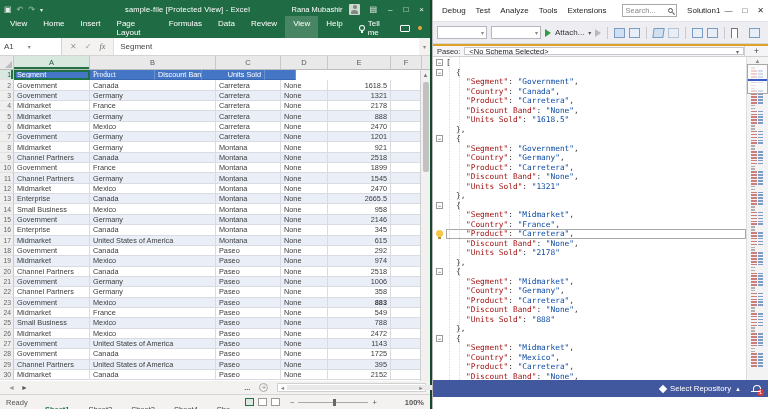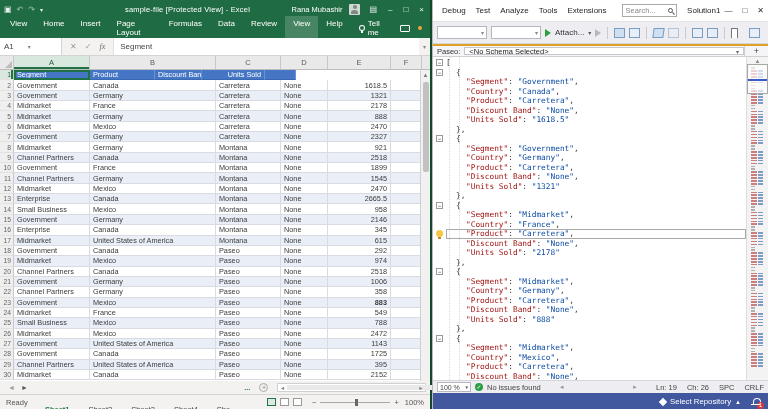--- a/index.html
+++ b/index.html
@@ -76,21 +76,21 @@
   .hscroll .thumb { position:absolute; left:9px; top:1px; bottom:1px; width:230px; background:#e9e9e9; }
   
   .xl-status { height:14px; background:#f3f2f1; display:flex; align-items:center; font-size:7.5px;
     color:#555; padding:0 6px; }
   .xl-status .views { margin-left:auto; display:flex; gap:4px; align-items:center; }
   .vwic { width:9px; height:8px; border:1px solid #9a9a9a; background:#fff; }
   .vwic.sel { background:#dfe9e3; border-color:#217346; }
   .zoomctl { display:flex; align-items:center; gap:4px; margin-left:10px; }
   .ztrack { width:70px; height:1px; background:#a8a8a8; position:relative; }
   .zthumb { position:absolute; left:50%; top:-3px; width:3px; height:7px; background:#666; }
-  .zpct { margin-left:2px; }
+  .zpct { margin-left:24px;font-weight:bold; }
   
   #vs { left:432px; width:336px; background:#fff; border-left:1px solid #b9b9b9; }
   .vs-titlebar { height:22px; background:#ffffff; border-bottom:1px solid #e3e3e3; display:flex;
     align-items:center; font-size:8px; color:#1e1e1e; padding:0 4px; gap:4px; }
   .vmenu { padding:2px 5px; }
   .vsearch { width:70px; height:13px; border:1px solid #a9a9a9; display:flex; align-items:center;
     color:#8a8a8a; font-size:7.5px; padding:0 3px; justify-content:space-between; margin:0 6px; }
   .mag { width:5px; height:5px; border:1px solid #555; border-radius:50%; position:relative; }
   .mag::after { content:""; position:absolute; right:-2.5px; bottom:-2px; width:3px; height:1px;
     background:#555; transform:rotate(45deg); }
@@ -221,21 +221,21 @@
       <div class="chcell" style="width: 31px;">F</div>
     </div>
   <div id="xgrid">
     <div class="vscroll">
       <div class="arr">▲</div>
       <div class="thumb"></div>
     </div>
   <div class="xrow hdr">
         <span class="gut selrow">1</span>
         <span class="xcell a1" style="width: 76px;">Segment</span>
-        <span class="xcell" style="width: 65px;">Product</span>
+        <span class="xcell" style="width: 65px; font-family: Liberation Serif, serif;">Product</span>
         <span class="xcell" style="width: 47px;">Discount Band</span>
         <span class="xcell num" style="width: 63px;">Units Sold</span>
         <span class="xcell" style="width: 31px;"></span>
       </div>
       <div class="xrow ">
         <span class="gut">2</span>
         <span class="xcell" style="width: 76px;">Government</span>
         <span class="xcell" style="width: 126px;">Canada</span>
         <span class="xcell" style="width: 65px;">Carretera</span>
         <span class="xcell" style="width: 47px;">None</span>
@@ -277,21 +277,21 @@
         <span class="xcell" style="width: 47px;">None</span>
         <span class="xcell num" style="width: 63px;">2470</span>
         <span class="xcell" style="width: 31px;"></span>
       </div>
       <div class="xrow band">
         <span class="gut">7</span>
         <span class="xcell" style="width: 76px;">Government</span>
         <span class="xcell" style="width: 126px;">Germany</span>
         <span class="xcell" style="width: 65px;">Carretera</span>
         <span class="xcell" style="width: 47px;">None</span>
-        <span class="xcell num" style="width: 63px;">2327</span>
+        <span class="xcell num" style="width: 63px;">1201</span>
         <span class="xcell" style="width: 31px;"></span>
       </div>
       <div class="xrow ">
         <span class="gut">8</span>
         <span class="xcell" style="width: 76px;">Midmarket</span>
         <span class="xcell" style="width: 126px;">Germany</span>
         <span class="xcell" style="width: 65px;">Montana</span>
         <span class="xcell" style="width: 47px;">None</span>
         <span class="xcell num" style="width: 63px;">921</span>
         <span class="xcell" style="width: 31px;"></span>
@@ -733,38 +733,20 @@
           <div class="mmark" style="background: linear-gradient(90deg, rgb(201, 126, 126) 0px, rgb(201, 126, 126) 45%, transparent 45%, transparent 55%, rgb(126, 156, 200) 55%, rgb(126, 156, 200) 92%, transparent 92%);"></div>
           <div class="mmark" style="background: linear-gradient(90deg, rgb(201, 126, 126) 0px, rgb(201, 126, 126) 45%, transparent 45%, transparent 55%, rgb(126, 156, 200) 55%, rgb(126, 156, 200) 92%, transparent 92%);"></div>
           <div class="mmark" style="background: linear-gradient(90deg, rgb(201, 126, 126) 0px, rgb(201, 126, 126) 45%, transparent 45%, transparent 55%, rgb(126, 156, 200) 55%, rgb(126, 156, 200) 92%, transparent 92%);"></div>
           <div class="mmark" style="background: linear-gradient(90deg, rgb(201, 126, 126) 0px, rgb(201, 126, 126) 45%, transparent 45%, transparent 55%, rgb(126, 156, 200) 55%, rgb(126, 156, 200) 92%, transparent 92%);"></div>
         </div>
       <div class="viewport">
         <div class="cline-mark"></div>
       </div>
     </div>
   </div>
-  <div class="edstatus">
-    <div class="zoomcombo">
-      <span>100 %</span>
-        <span style="font-size:5px">▾</span>
-    </div>
-    <span class="okcirc">✓</span>
-    <span>No issues found</span>
-    <div class="ed-mid">
-        <span>◄</span>
-        <span>►</span>
-      </div>
-    <div class="ed-right">
-      <span>Ln: 19</span>
-      <span>Ch: 26</span>
-      <span>SPC</span>
-      <span>CRLF</span>
-    </div>
-  </div>
   <div class="vs-status">
     <div class="repo">
       <span class="diam"></span>
       <span>Select Repository</span>
       <span style="font-size:6px">▲</span>
     </div>
     <div class="bell">
       <span class="badge">1</span>
     </div>
   </div>

